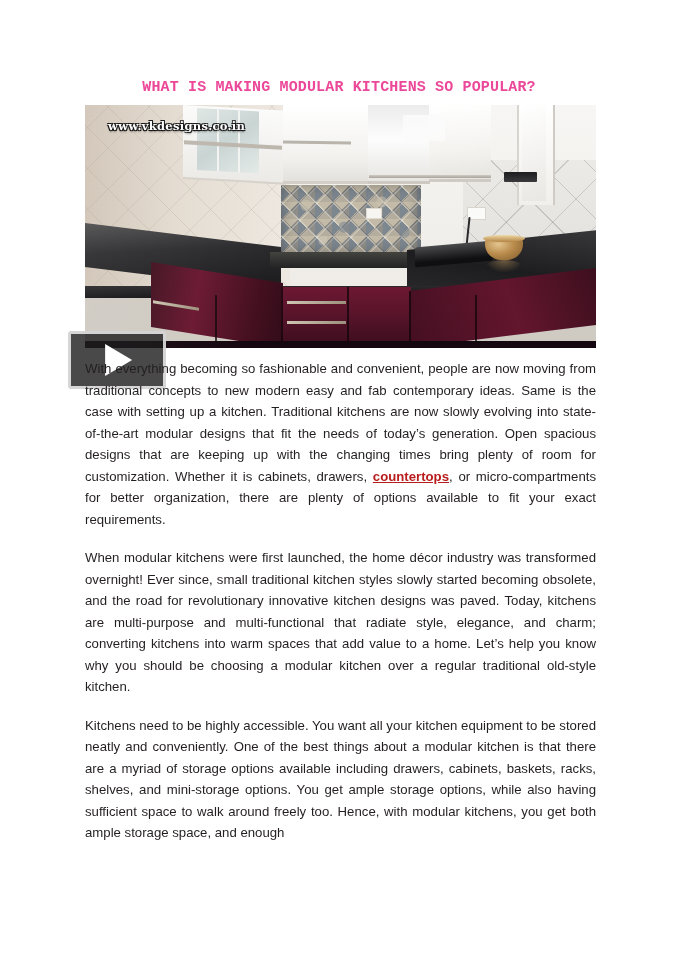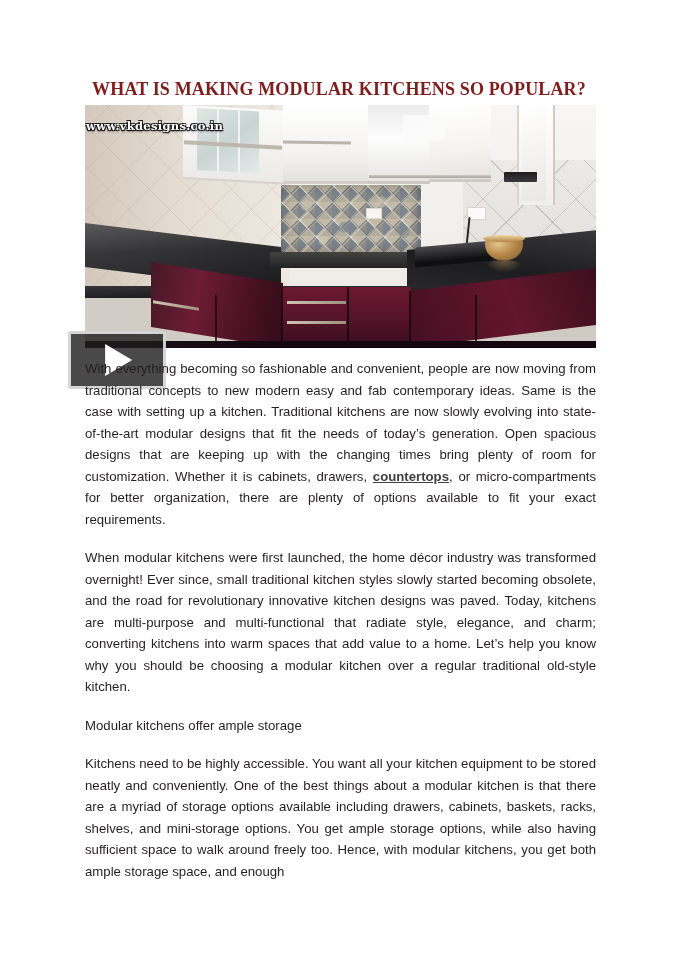--- a/index.html
+++ b/index.html
@@ -25,25 +25,25 @@
     background: #ffffff;
   }
 
   
   .doc-title {
     position: absolute;
     left: 0;
     top: 79px;
     width: 678px;
     text-align: center;
-    font-size: 18px;
+    font-size: 15px;
     font-weight: bold;
     letter-spacing: 0.15px;
-    color: #7f1d1d;
-    font-family: Liberation Serif, serif;
+    color: #ec4899;
+    font-family: Liberation Mono, monospace;
   }
 
   
   .photo-wrap {
     position: absolute;
     left: 85px;
     top: 105px;
     width: 511px;
     height: 243px;
     overflow: hidden;
@@ -346,21 +346,21 @@
   }
   .photo-gloss {
     position: absolute; inset: 0;
     background: linear-gradient(105deg, rgba(255,255,255,.07) 0%, rgba(255,255,255,0) 40%);
     pointer-events: none;
   }
 
   
   .watermark {
     position: absolute;
-    left: 1px; top: 14px;
+    left: 23px; top: 14px;
     font-family: "DejaVu Serif", serif;
     font-weight: bold;
     font-size: 11.5px;
     letter-spacing: .3px;
     color: #ffffff;
     text-shadow:
       1px 1px 0 #1a1a1a, -1px 1px 0 #1a1a1a,
       1px -1px 0 #1a1a1a, -1px -1px 0 #1a1a1a,
       0 2px 2px rgba(0,0,0,.5);
     white-space: nowrap;
@@ -408,21 +408,21 @@
   p.para:last-child { margin-bottom: 16px; }
   h2.subhead {
     margin: 0 0 17px 0;
     font-size: 13.2px;
     font-weight: normal;
     line-height: 21.5px;
     color: #231f20;
     font-family: "Liberation Sans", sans-serif;
   }
   a.inline-link {
-    color: #404040;
+    color: #b91c1c;
     font-weight: bold;
     text-decoration: underline;
   }
 </style>
 </head>
 <body>
 
 <div class="page">
 
   <div class="doc-title">WHAT IS MAKING MODULAR KITCHENS SO POPULAR?</div>
@@ -489,18 +489,17 @@
   <div class="play-overlay">
     <div class="play-triangle"></div>
   </div>
 
   <div class="body-col">
 
     <p class="para"><span>With everything becoming so fashionable and convenient, people are now moving from traditional concepts to new modern easy and fab contemporary ideas. Same is the case with setting up a kitchen. Traditional kitchens are now slowly evolving into state-of-the-art modular designs that fit the needs of today’s generation. Open spacious designs that are keeping up with the changing times bring plenty of room for customization. Whether it is cabinets, drawers, </span><a class="inline-link" href="#">countertops</a><span>, or micro-compartments for better organization, there are plenty of options available to fit your exact requirements.</span></p>
 
     <p class="para">When modular kitchens were first launched, the home décor industry was transformed overnight! Ever since, small traditional kitchen styles slowly started becoming obsolete, and the road for revolutionary innovative kitchen designs was paved. Today, kitchens are multi-purpose and multi-functional that radiate style, elegance, and charm; converting kitchens into warm spaces that add value to a home. Let’s help you know why you should be choosing a modular kitchen over a regular traditional old-style kitchen.</p>
 
-    <h2 class="subhead">Modular kitchens offer ample storage</h2>
 
     <p class="para">Kitchens need to be highly accessible. You want all your kitchen equipment to be stored neatly and conveniently. One of the best things about a modular kitchen is that there are a myriad of storage options available including drawers, cabinets, baskets, racks, shelves, and mini-storage options. You get ample storage options, while also having sufficient space to walk around freely too. Hence, with modular kitchens, you get both ample storage space, and enough</p>
   </div>
 
 </div>
 
 </body></html>

